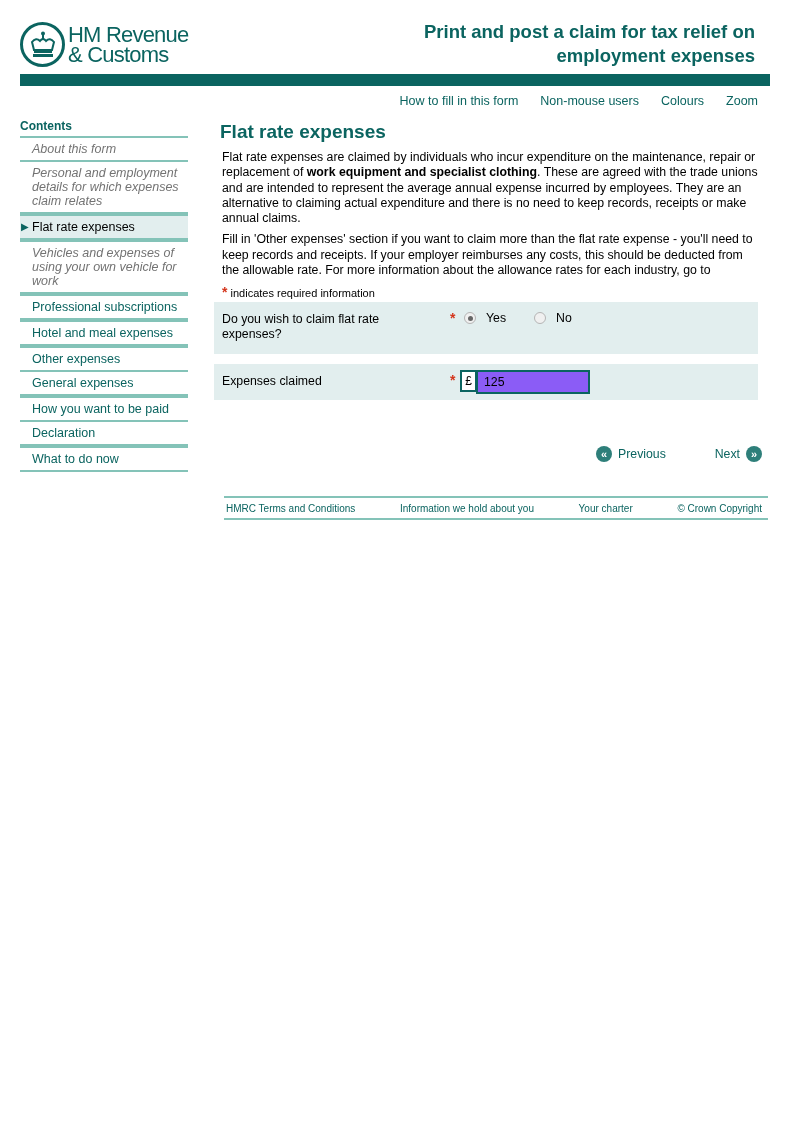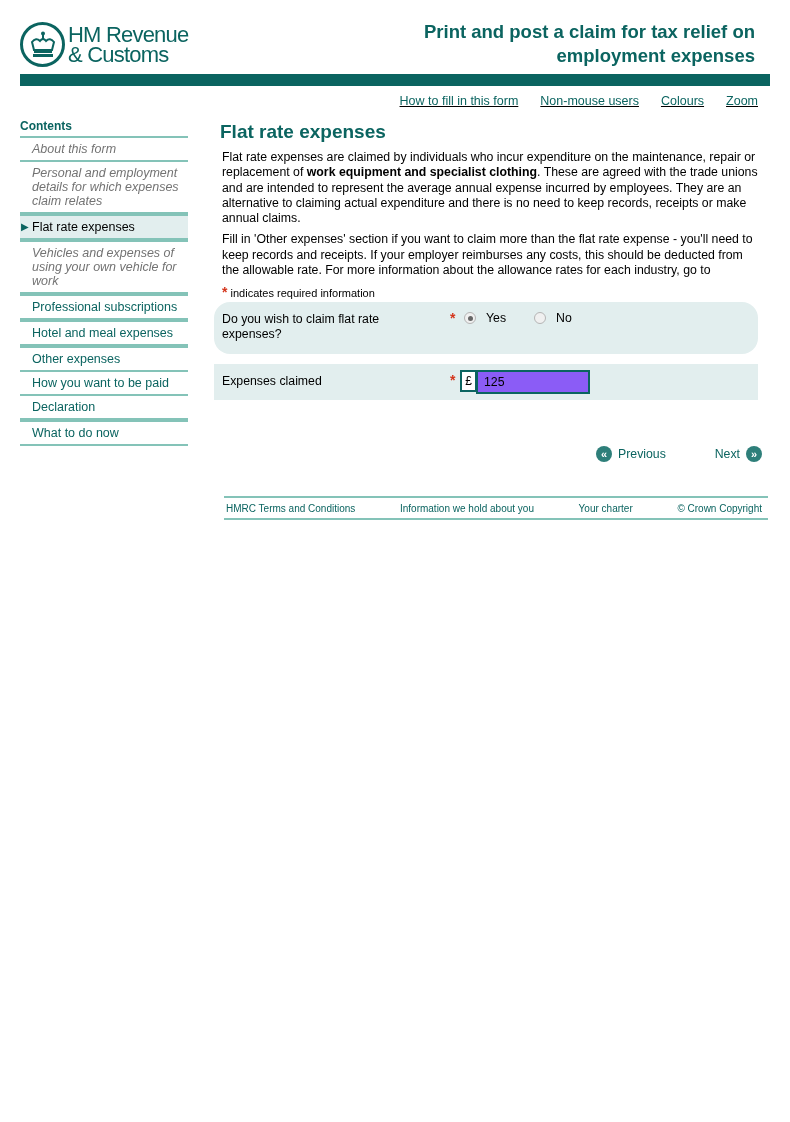--- a/index.html
+++ b/index.html
@@ -8,42 +8,42 @@
 
   
   .header { position: absolute; left: 20px; top: 20px; width: 750px; height: 52px; }
   .logo { position: absolute; left: 0; top: 2px; display: flex; align-items: center; }
   .crest { width: 45px; height: 45px; border: 3px solid #0b6460; border-radius: 50%; display: flex; align-items: center; justify-content: center; }
   .logo-text { margin-left: 3px; color: #0b6460; font-size: 22px; line-height: 20px; letter-spacing: -0.8px; font-weight: normal; }
   .form-title { position: absolute; right: 15px; top: 0; text-align: right; color: #0b6460; font-weight: bold; font-size: 18.5px; line-height: 24px; }
   .green-bar { position: absolute; left: 20px; top: 74px; width: 750px; height: 12px; background: #0b6460; }
 
   
-  .toplinks { position: absolute; right: 32px; top: 94px; display: flex; gap: 0; text-decoration: underline; }
+  .toplinks { position: absolute; right: 32px; top: 94px; display: flex; gap: 0; }
   .toplinks a { color: #0b6460; font-size: 12.5px; text-decoration: none; margin-left: 22px; }
 
   
   .sidebar { position: absolute; left: 20px; top: 119px; width: 168px; }
   .contents-h { color: #0b6460; font-weight: bold; font-size: 12px; padding-bottom: 3px; border-bottom: 2px solid #84c3b8; }
   .nav-item { display: block; font-size: 12.5px; line-height: 14px; padding: 4px 6px 4px 12px; color: #0b6460; text-decoration: none; border-bottom: 2px solid #84c3b8; position: relative; }
   .nav-item.done { color: #737373; font-style: italic; }
   .nav-item.thick { border-bottom-width: 4px; }
   .nav-item.current { background: #e2eeee; color: #000; }
   .nav-item .arrow { position: absolute; left: 1px; top: 4px; font-size: 10px; color: #0b6460; }
 
   
   .main { position: absolute; left: 214px; top: 121px; width: 556px; }
   .page-title { color: #0b6460; font-weight: bold; font-size: 19px; margin-left: 6px; margin-bottom: 7px; }
   .para { font-size: 12.3px; line-height: 15.3px; margin-left: 8px; margin-bottom: 6px; width: 540px; }
   .para b { font-weight: bold; }
   .link { display: inline-block; margin-left: 8px; font-size: 12.3px; color: #1a3fc7; text-decoration: underline; margin-top: 2px; }
   .req-note { margin-left: 8px; font-size: 11px; margin-top: 6px; }
   .star { color: #d4351c; font-weight: bold; font-size: 14px; }
   .q-box { background: #e2eeee; margin-top: 2px; width: 544px; position: relative; }
-  .q1 { height: 52px; border-radius: 16px; }
+  .q1 { height: 52px; }
   .q2 { height: 36px; margin-top: 10px; }
   .q-label { position: absolute; left: 8px; top: 10px; font-size: 12.3px; line-height: 15px; width: 190px; }
   .q2 .q-label { top: 10px; }
   .q-star { position: absolute; left: 236px; top: 8px; }
   .radios { position: absolute; left: 250px; top: 9px; display: flex; align-items: center; font-size: 12.3px; }
   .radio { width: 12px; height: 12px; border: 1px solid #b5b5b5; border-radius: 50%; background: #f0f0f0; display: inline-flex; align-items: center; justify-content: center; margin-right: 10px; }
   .radio.on::after { content: ""; width: 5px; height: 5px; border-radius: 50%; background: #666; }
   .radio-label { margin-right: 28px; }
   .pound { position: absolute; left: 246px; top: 6px; width: 17px; height: 22px; border: 2px solid #0b6460; font-size: 12px; display: flex; align-items: center; justify-content: center; background: #fff; }
   .amount { position: absolute; left: 262px; top: 6px; width: 114px; height: 24px; border: 2px solid #0b6460; font-size: 12.3px; padding-left: 6px; line-height: 20px; background: #8b5cf6; font-family: "Liberation Sans", sans-serif; }
@@ -95,20 +95,21 @@
 
 <nav class="sidebar">
   <div class="contents-h">Contents</div>
   <a href="#" class="nav-item done"><span>About this form</span></a>
   <a href="#" class="nav-item done thick"><span>Personal and employment details for which expenses claim relates</span></a>
   <a href="#" class="nav-item current thick"><span class="arrow">▶</span><span>Flat rate expenses</span></a>
   <a href="#" class="nav-item done thick"><span>Vehicles and expenses of using your own vehicle for work</span></a>
   <a href="#" class="nav-item thick"><span>Professional subscriptions</span></a>
   <a href="#" class="nav-item thick"><span>Hotel and meal expenses</span></a>
   <a href="#" class="nav-item"><span>Other expenses</span></a>
+  <a href="#" class="nav-item thick"><span>General expenses</span></a>
   <a href="#" class="nav-item"><span>How you want to be paid</span></a>
   <a href="#" class="nav-item thick"><span>Declaration</span></a>
   <a href="#" class="nav-item"><span>What to do now</span></a>
 </nav>
 
 <main class="main">
   <h1 class="page-title">Flat rate expenses</h1>
   <p class="para"><span>Flat rate expenses are claimed by individuals who incur expenditure on the maintenance, repair or replacement of </span><b>work equipment and specialist clothing</b><span>. These are agreed with the trade unions and are intended to represent the average annual expense incurred by employees. They are an alternative to claiming actual expenditure and there is no need to keep records, receipts or make annual claims.</span></p>
   <p class="para">Fill in 'Other expenses' section if you want to claim more than the flat rate expense - you'll need to keep records and receipts. If your employer reimburses any costs, this should be deducted from the allowable rate. For more information about the allowance rates for each industry, go to</p>
   <div class="req-note"><span class="star">*</span> <span>indicates required information</span></div>

